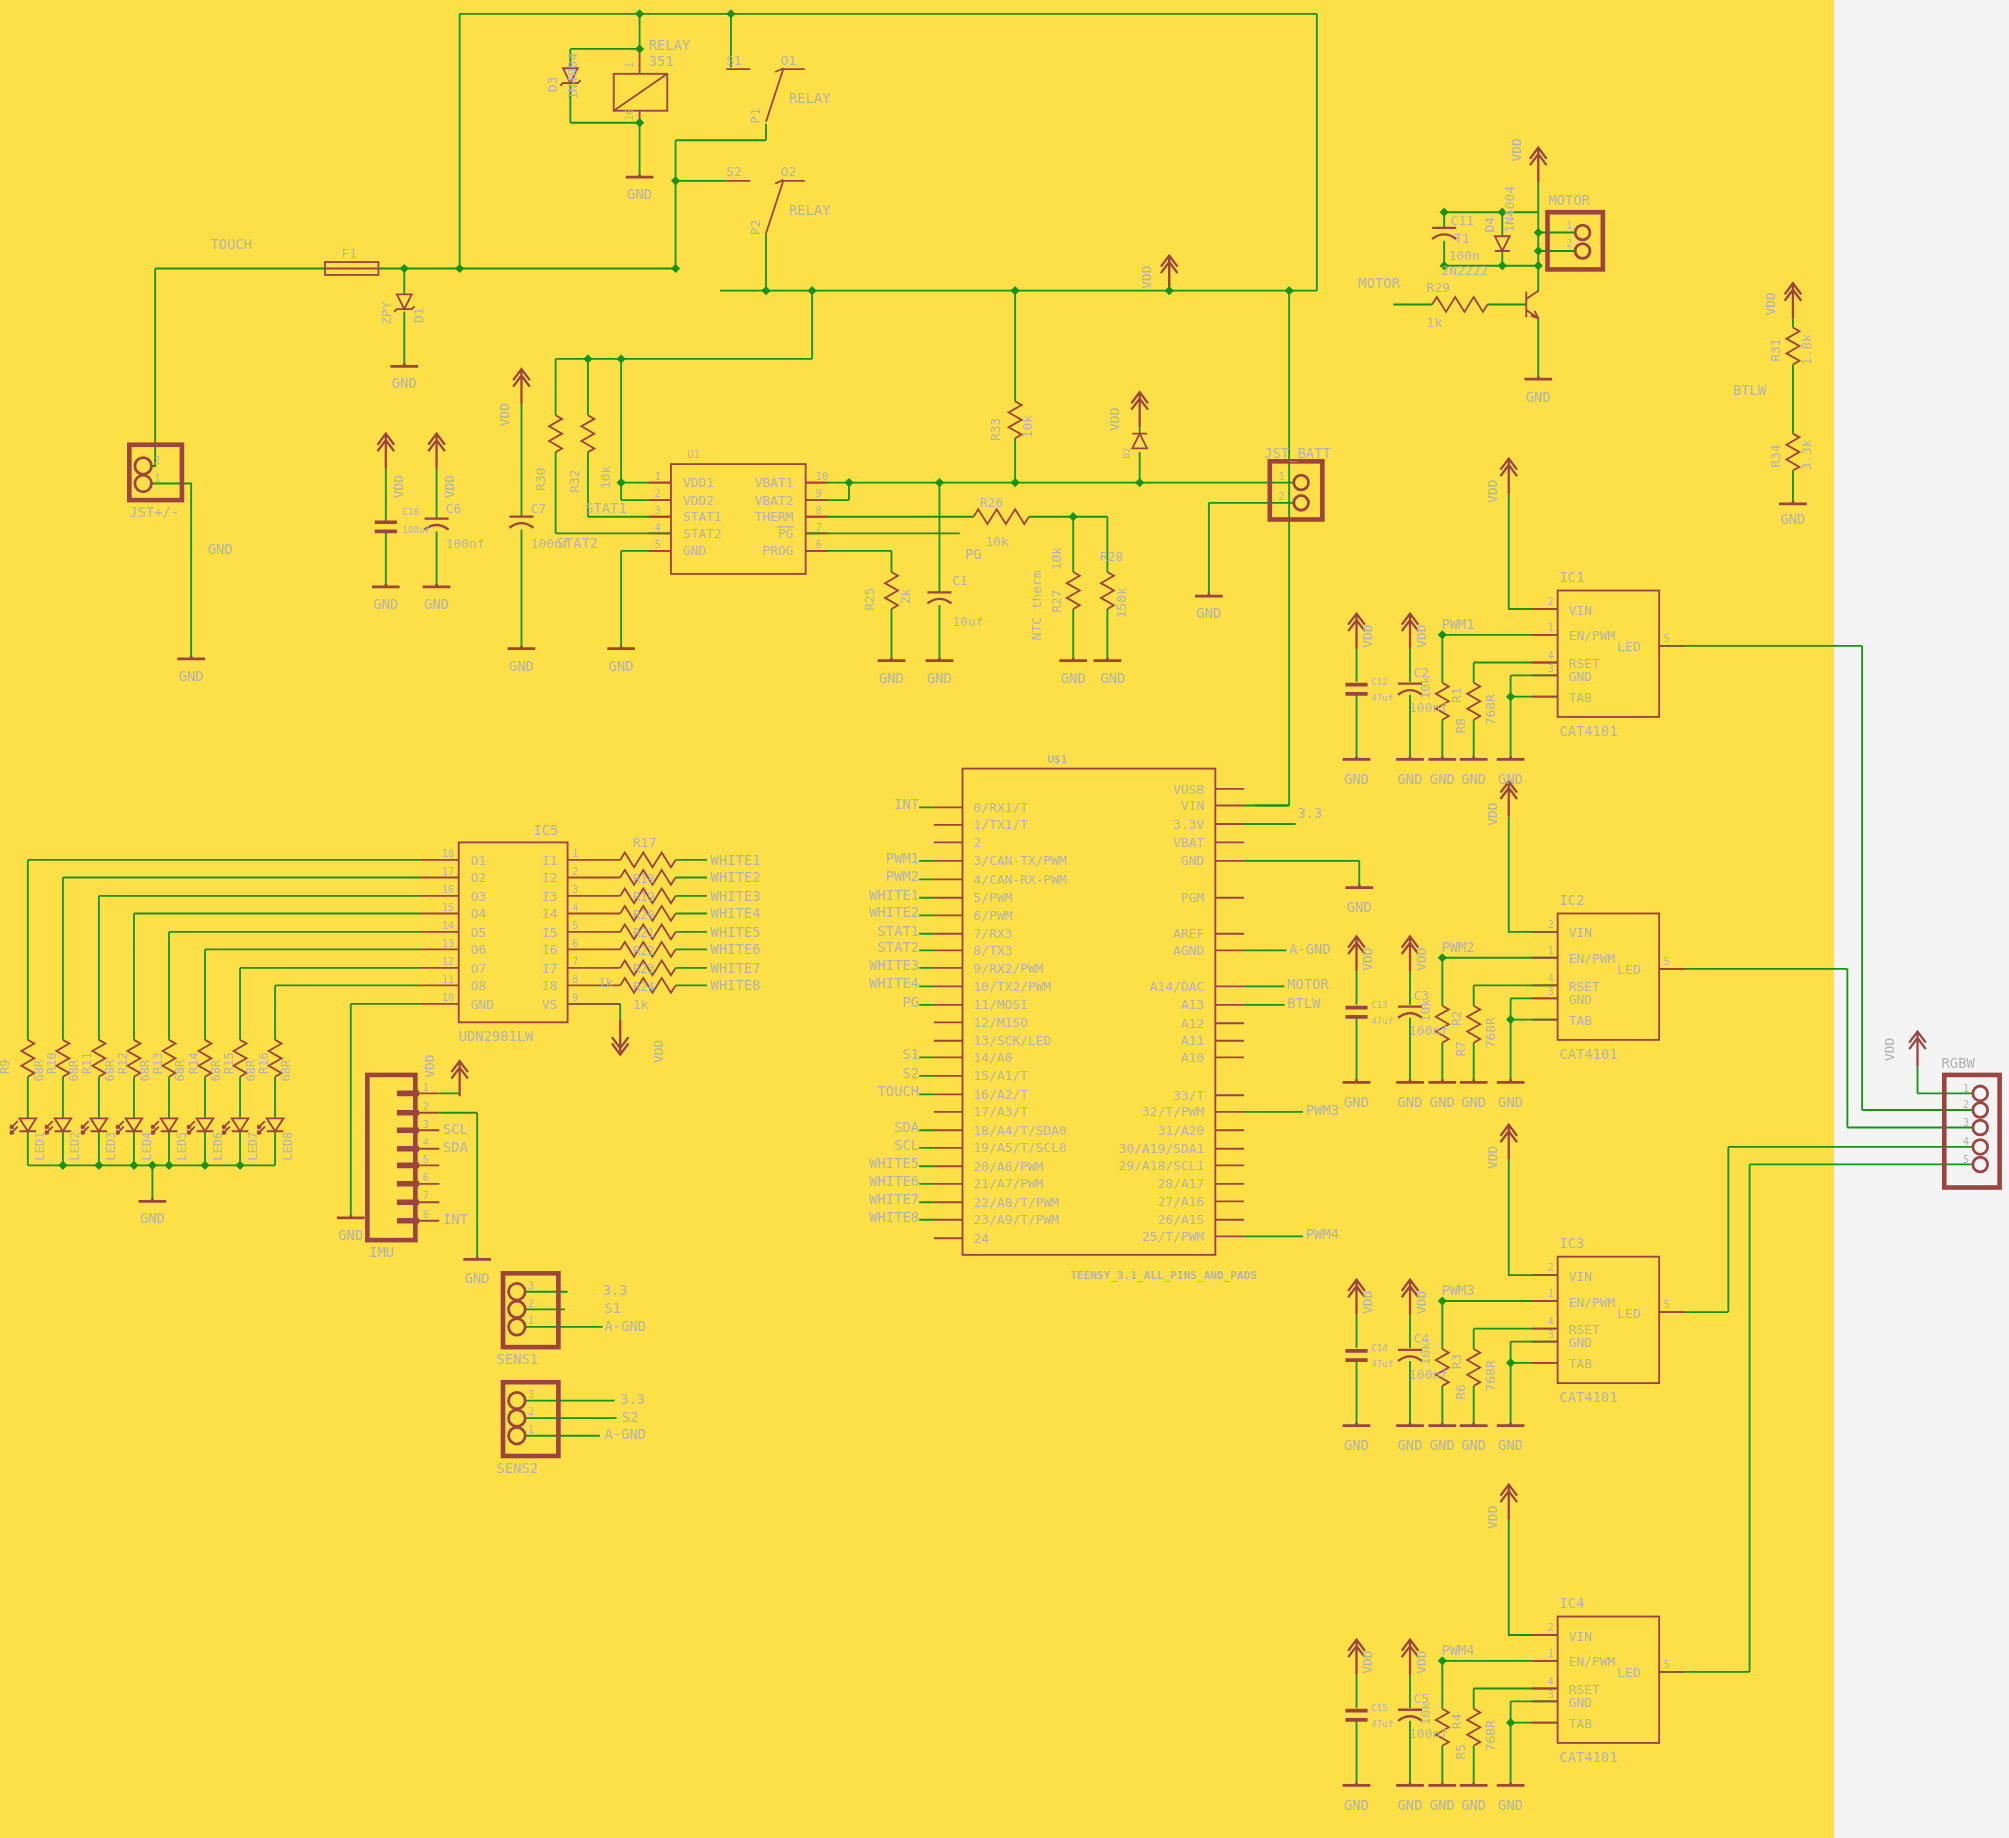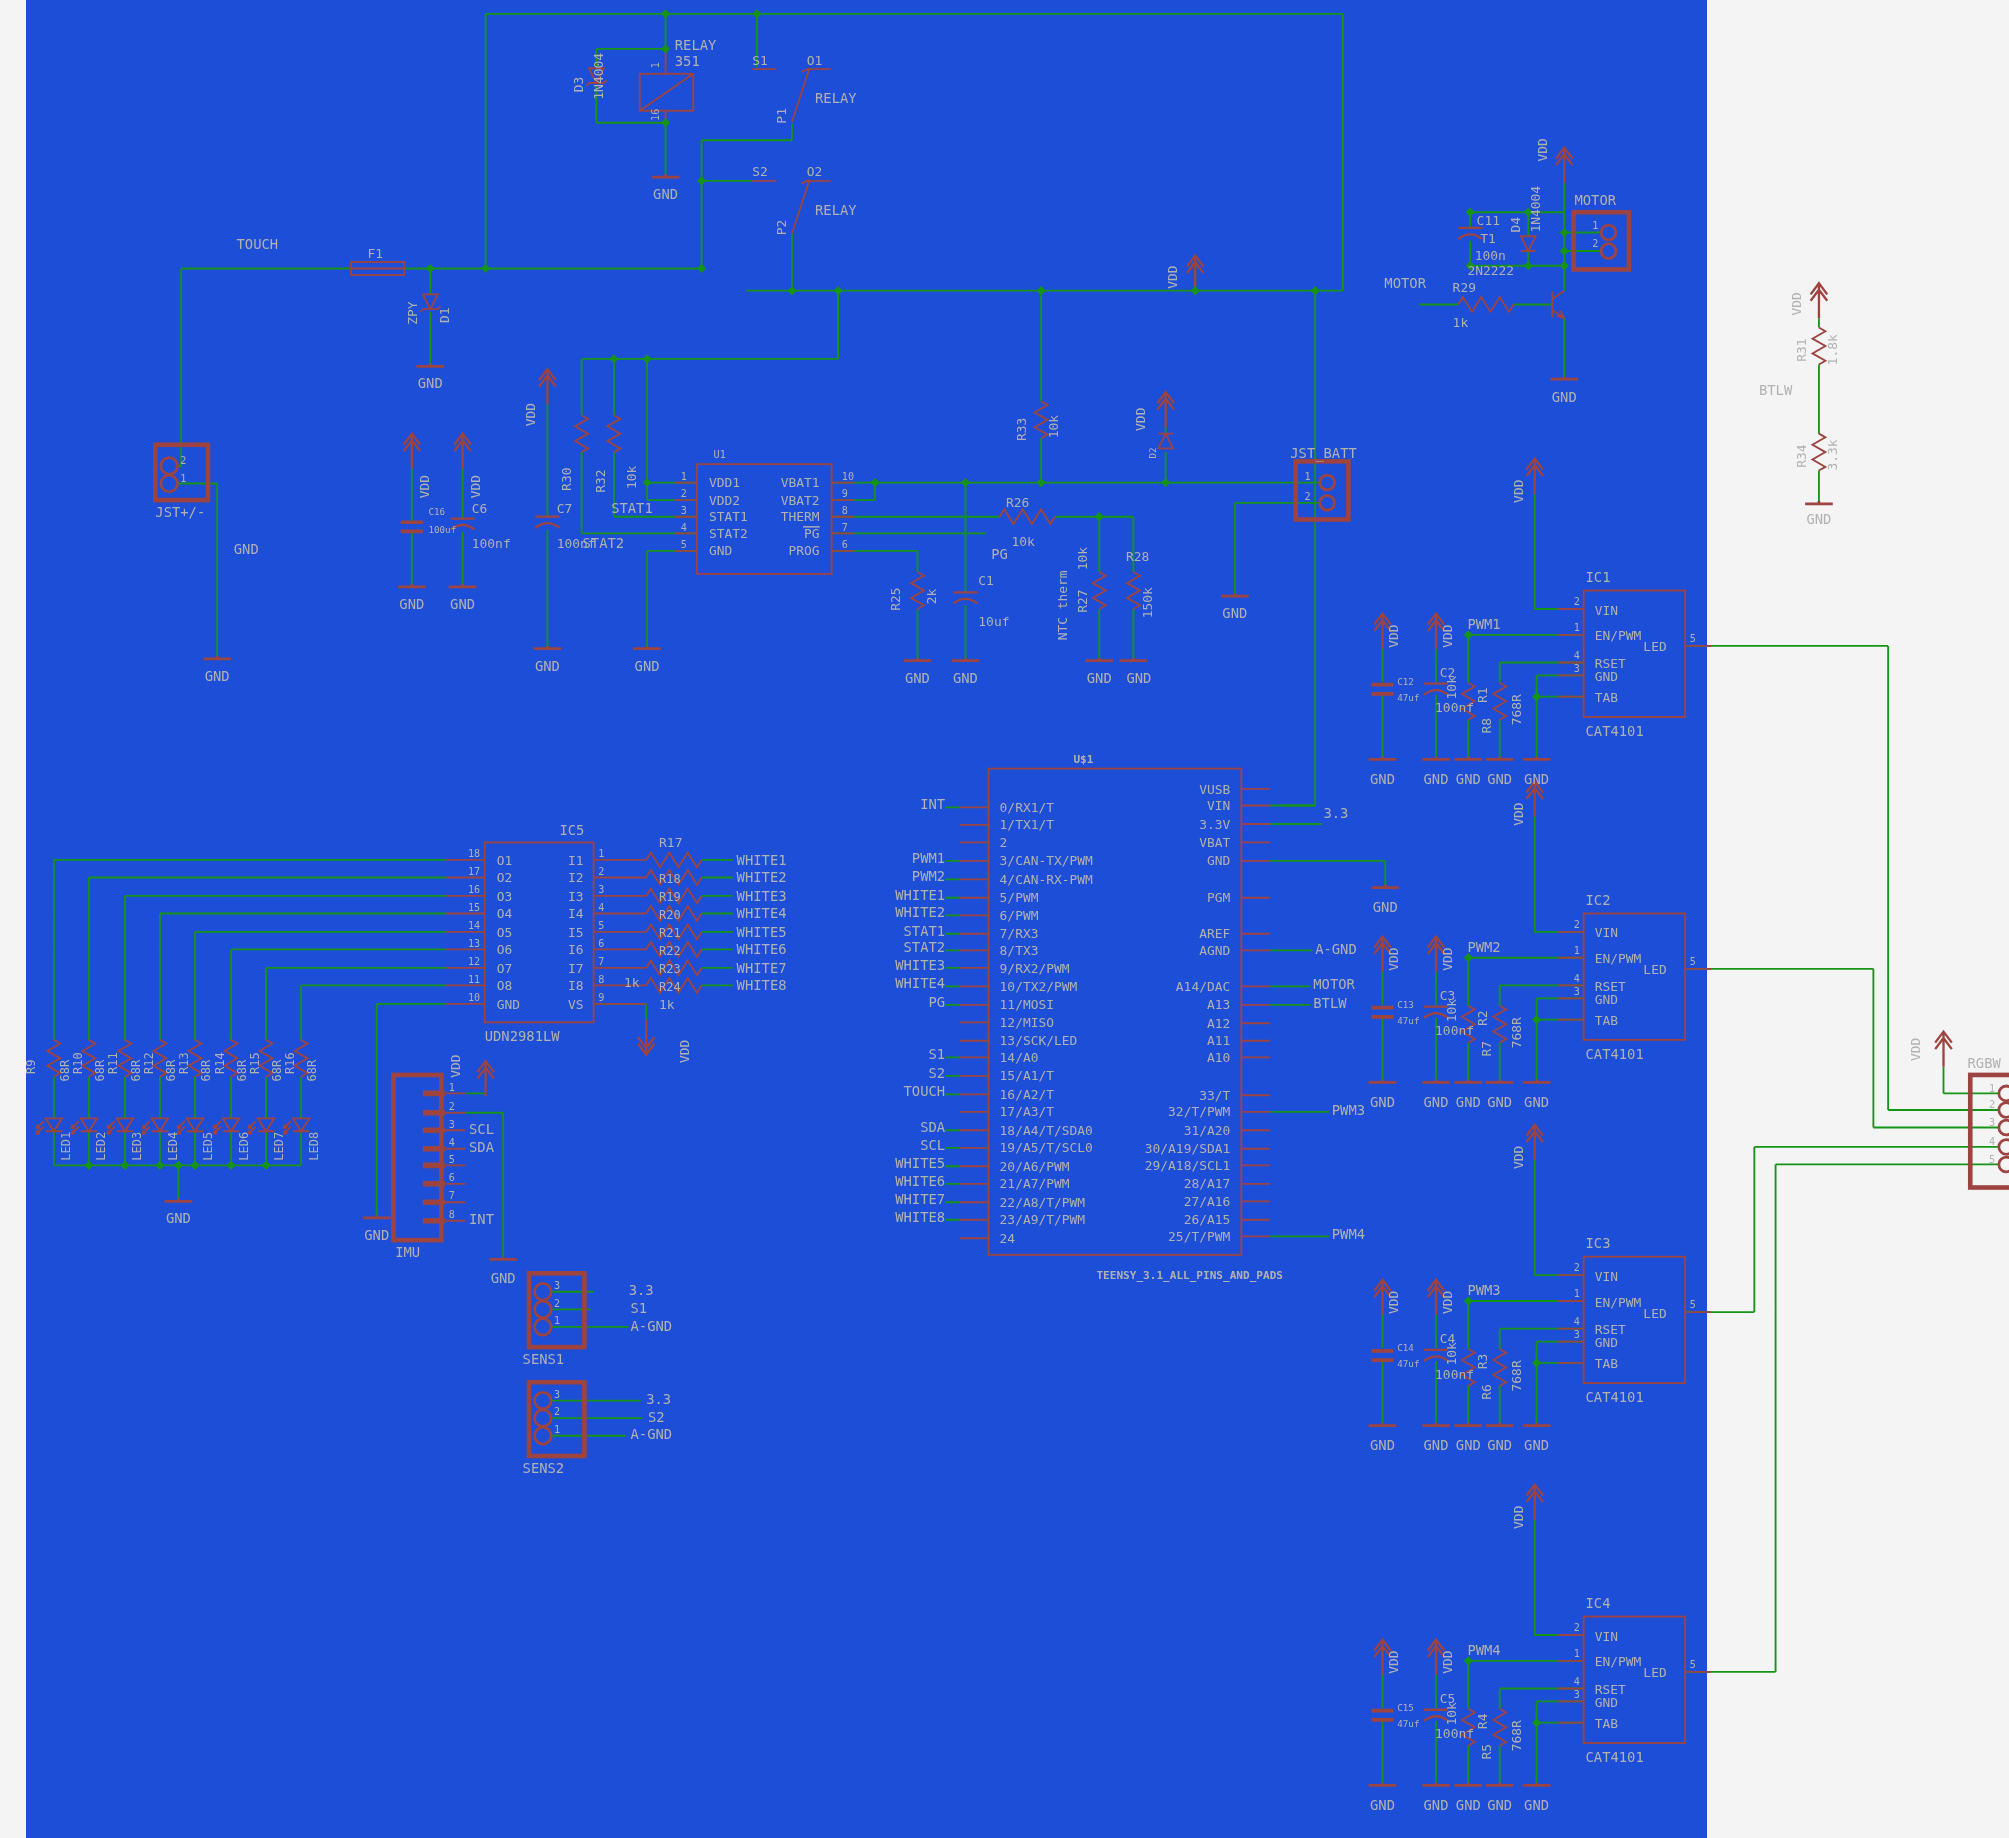--- a/index.html
+++ b/index.html
@@ -1,16 +1,16 @@
 <!DOCTYPE html>
 <html style="font-size:14.8px"><head>
 <meta charset="utf-8">
 <style>
   html,body{margin:0;padding:0;background:#f4f4f4;}
-  #stage{position:relative;width:1681px;height:1838px;background:#1d4ed8;margin-left:26px;}
+  #stage{position:relative;width:1834px;height:1838px;background:#fde047;}
   svg{display:block;}
   #text-layer text{fill:#b2b2b2;font-family:"DejaVu Sans Mono","Liberation Mono",monospace;}
   .wire{stroke:#169416;stroke-width:2;fill:none;}
   .stub{stroke:#9d4440;stroke-width:2;fill:none;}
   .pad{stroke:#9d4440;stroke-width:6;fill:none;}
   .box{stroke:#9d4440;stroke-width:2;fill:none;}
   .tbox{stroke:#9d4440;stroke-width:5;fill:none;}
   .circ{stroke:#9d4440;stroke-width:3;fill:none;}
   .gray{stroke:#b2b2b2;stroke-width:1.5;fill:none;}
 </style>

